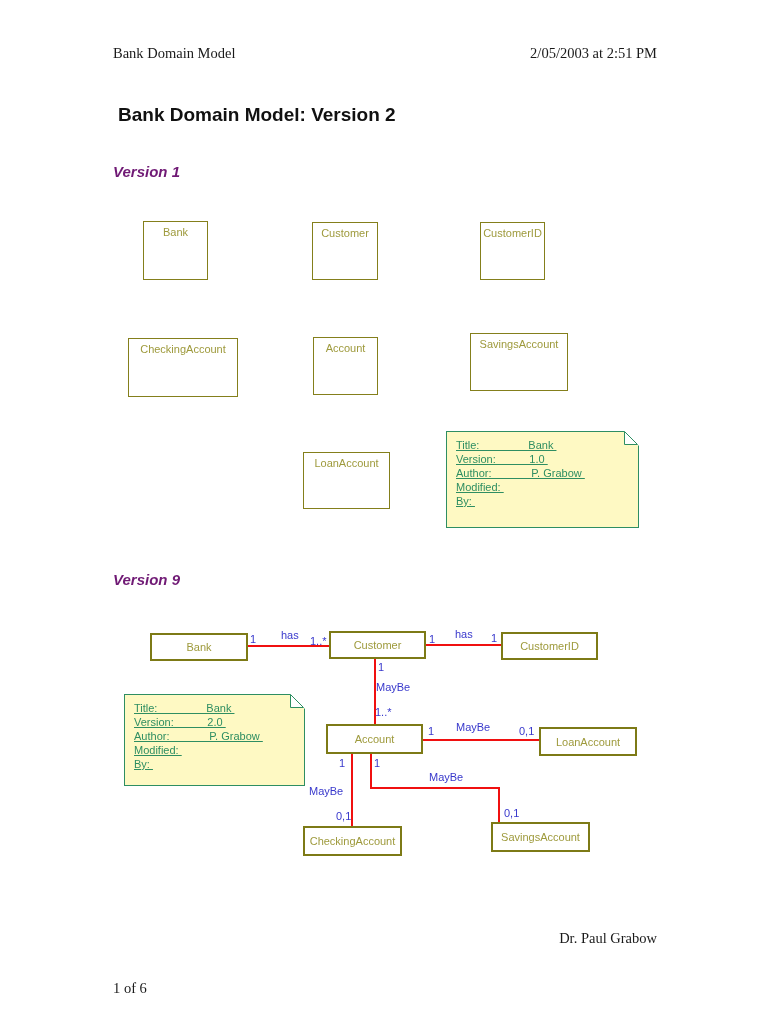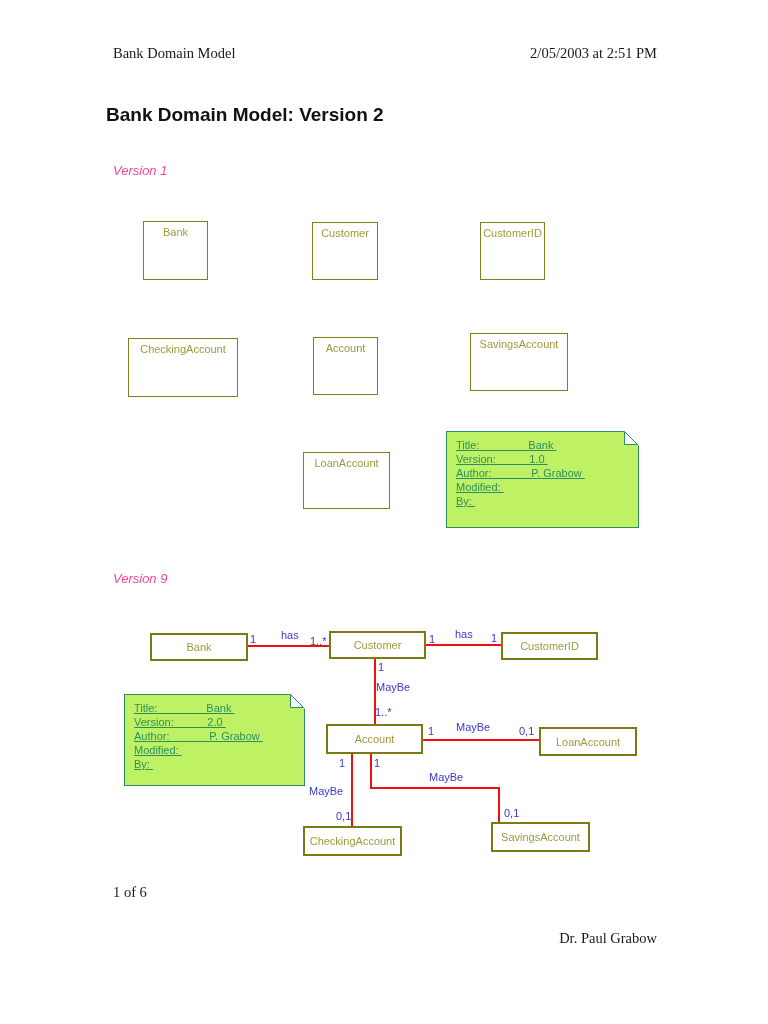--- a/index.html
+++ b/index.html
@@ -3,55 +3,55 @@
 <meta charset="utf-8">
 <style>
   html,body { margin:0; padding:0; background:#ffffff; }
   #page {
     position:relative; width:768px; height:1024px; background:#ffffff;
     font-family:"Liberation Sans", sans-serif; overflow:hidden;
   }
   .serif { font-family:"Liberation Serif", serif; font-size:14.5px; color:#1a1a1a; }
   .abs { position:absolute;text-align:right; }
   .doc-title { font-size:19px; font-weight:bold; color:#111; }
-  .sec-head  { font-size:13px; font-weight:normal; font-style:italic; color:#ec4899; }
+  .sec-head  { font-size:15px; font-weight:bold; font-style:italic; color:#701a75; }
 
   
   .obox1 {
     position:absolute; border:1px solid #847f1b; color:#9e9a3c;
     font-size:11px; text-align:center; box-sizing:border-box; padding-top:4px;
     background:#fff;
   }
   .obox2 {
     position:absolute; border:2px solid #7d7a16; color:#9e9a3c;
     font-size:11px; box-sizing:border-box; background:#fff;
     display:flex; align-items:center; justify-content:center;
   }
   
   .rline { position:absolute; background:#f01010; }
   
   .dlabel { position:absolute; color:#3838cc; font-size:11px; white-space:nowrap; }
   
   .note {
     position:absolute; border:1px solid #2e8e62; box-sizing:border-box;
-    background:#bef264; color:#2e8e62; font-size:11px; line-height:14px;
+    background:#fef9c3; color:#2e8e62; font-size:11px; line-height:14px;
     padding:6px 4px 0 9px;
   }
   .note-line { text-decoration:underline; white-space:nowrap; }
   .fold { position:absolute; top:-1px; right:-1px; }
 </style>
 </head>
 <body>
 
 <div id="page">
 
   <div class="abs serif" style="left:113px; top:45px;">Bank Domain Model</div>
   <div class="abs serif" style="right:111px; top:45px;">2/05/2003 at 2:51 PM</div>
 
-  <div class="abs doc-title" style="left:106px; top:104px;">Bank Domain Model: Version 2</div>
+  <div class="abs doc-title" style="left:118px; top:104px;">Bank Domain Model: Version 2</div>
   <div class="abs sec-head" style="left:113px; top:163px;">Version 1</div>
   <div class="abs sec-head" style="left:113px; top:571px;">Version 9</div>
 
   <div class="obox1" style="left:143px; top:221px; width:65px; height:59px;">
     <span>Bank</span>
   </div>
   <div class="obox1" style="left:312px; top:222px; width:66px; height:58px;">
     <span>Customer</span>
   </div>
   <div class="obox1" style="left:480px; top:222px; width:65px; height:58px;">
@@ -140,16 +140,16 @@
       <polygon points="0,0 15,0 15,15" fill="#ffffff"></polygon>
       <polygon points="0.5,0.5 13.5,13.5 0.5,13.5" fill="#ffffff" stroke="#2e8e62" stroke-width="1"></polygon>
     </svg>
     <div class="note-line">Title:&nbsp;&nbsp;&nbsp;&nbsp;&nbsp;&nbsp;&nbsp;&nbsp;&nbsp;&nbsp;&nbsp;&nbsp;&nbsp;&nbsp;&nbsp;&nbsp;Bank&nbsp;</div>
     <div class="note-line">Version:&nbsp;&nbsp;&nbsp;&nbsp;&nbsp;&nbsp;&nbsp;&nbsp;&nbsp;&nbsp;&nbsp;2.0&nbsp;</div>
     <div class="note-line">Author:&nbsp;&nbsp;&nbsp;&nbsp;&nbsp;&nbsp;&nbsp;&nbsp;&nbsp;&nbsp;&nbsp;&nbsp;&nbsp;P. Grabow&nbsp;</div>
     <div class="note-line">Modified:&nbsp;</div>
     <div class="note-line">By:&nbsp;</div>
   </div>
 
-  <div class="abs serif" style="left:113px; top:884px;">1 of 6</div>
+  <div class="abs serif" style="left:113px; top:980px;">1 of 6</div>
   <div class="abs serif" style="right:111px; top:930px;">Dr. Paul Grabow</div>
 
 </div>
 
 </body></html>

